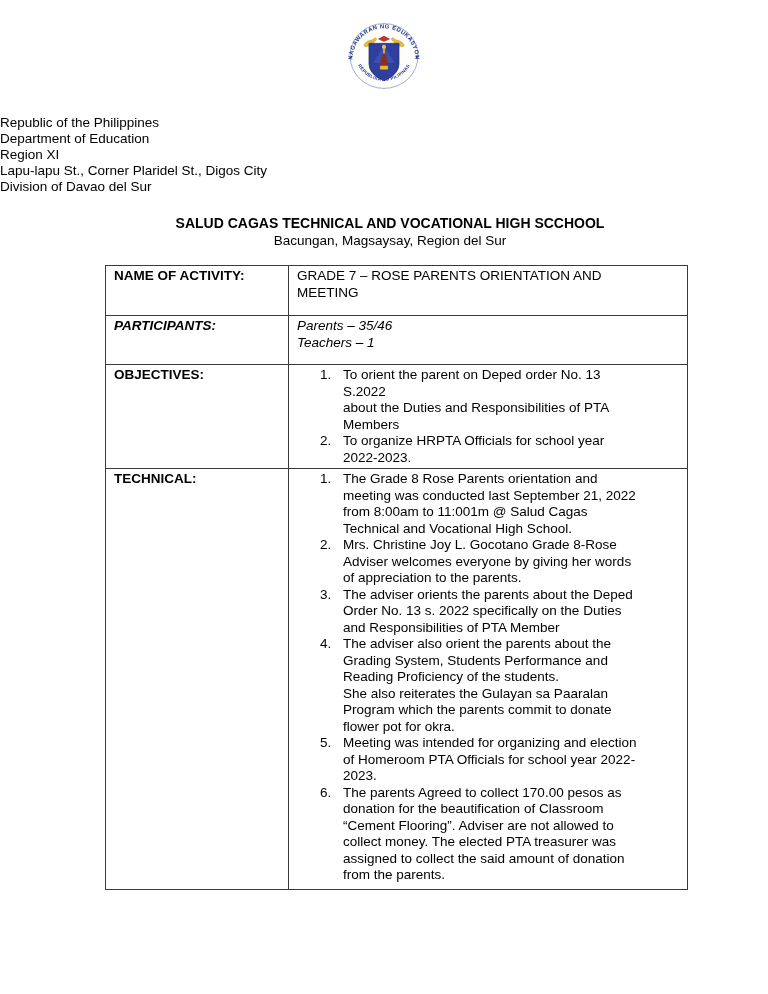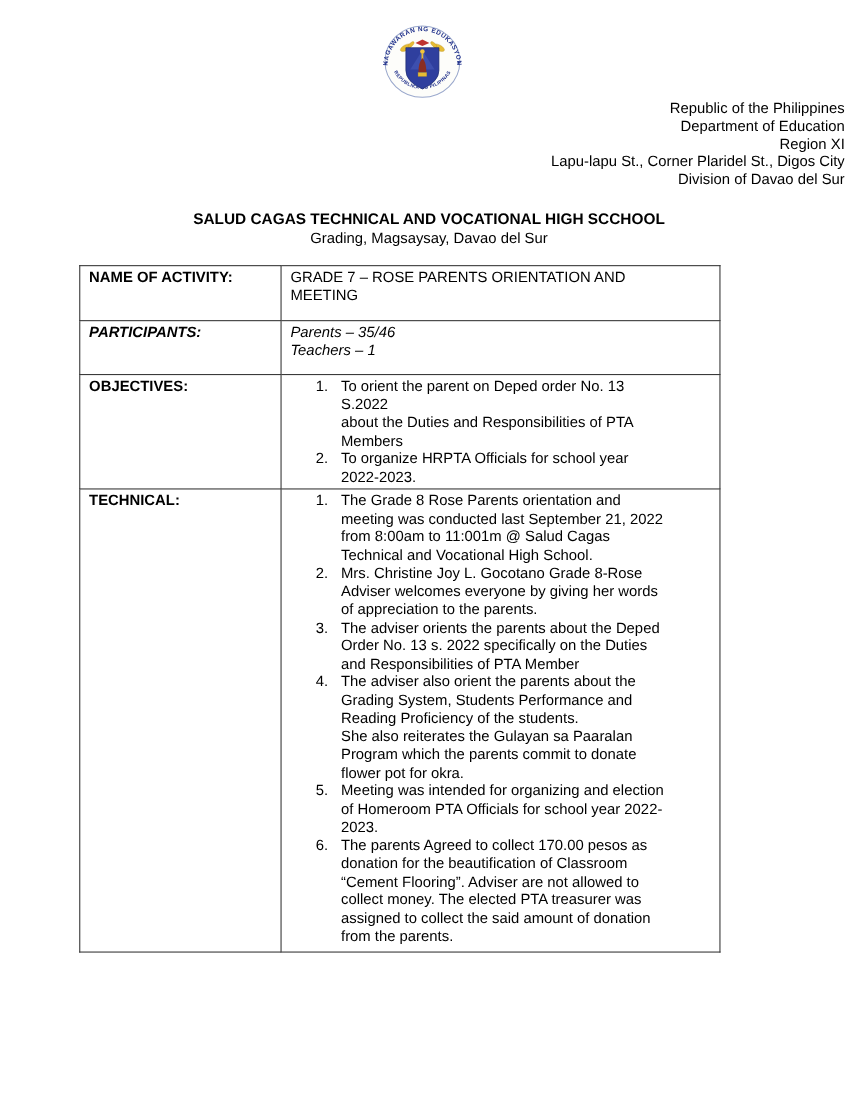--- a/index.html
+++ b/index.html
@@ -12,39 +12,39 @@
     color: #000000;
     overflow: hidden;
   }
   .logo {
     display: block;
     margin: 22px auto 0 auto;
     width: 82px;
     height: 68px;
   }
   .header {
-    margin-top: 1px;
-    text-align: right;
+    margin-top: 25px;
+    text-align: left;
     font-size: 13.5px;
     line-height: 16px;
   }
   .school-block {
     margin-top: 20px;
     text-align: center;
     line-height: 17px;
     margin-left: 12px;
   }
   .school-name { font-weight: bold; font-size: 14px; }
   .school-address { font-size: 13.5px; }
 
   table.doc-table {
     border-collapse: collapse;
     table-layout: fixed;
     width: 582px;
-    margin: 16px 0 0 72px;
+    margin: 16px 0 0 105px;
     font-size: 13.5px;
     line-height: 16.5px;
   }
   table.doc-table td {
     border: 1px solid #3a3a3a;
     vertical-align: top;
     padding: 2px 8px;
   }
   td.lbl { font-weight: bold; }
   .val { white-space: pre-line; }
@@ -116,21 +116,21 @@
   <div class="header">
     <div>Republic of the Philippines</div>
     <div>Department of Education</div>
     <div>Region XI</div>
     <div>Lapu-lapu St., Corner Plaridel St., Digos City</div>
     <div>Division of Davao del Sur</div>
   </div>
 
   <div class="school-block">
     <div class="school-name">SALUD CAGAS TECHNICAL AND VOCATIONAL HIGH SCCHOOL</div>
-    <div class="school-address">Grading, Magsaysay, Davao del Sur</div>
+    <div class="school-address">Bacungan, Magsaysay, Region del Sur</div>
   </div>
 
   <table class="doc-table">
     <colgroup>
         <col style="width:183px">
         <col style="width:399px">
       </colgroup>
 
     <tbody>
         <tr>

